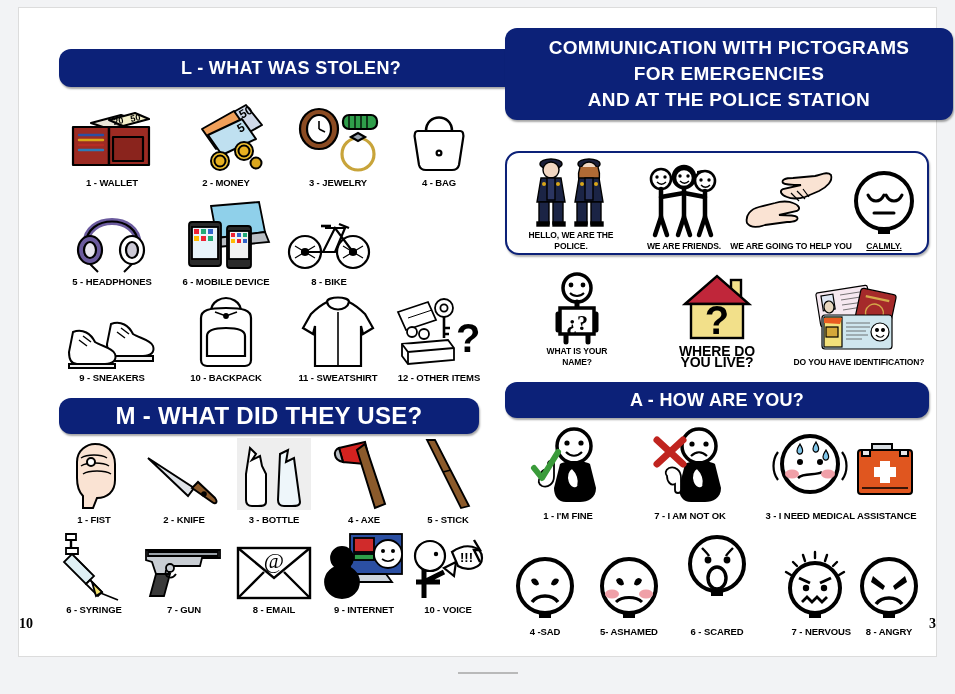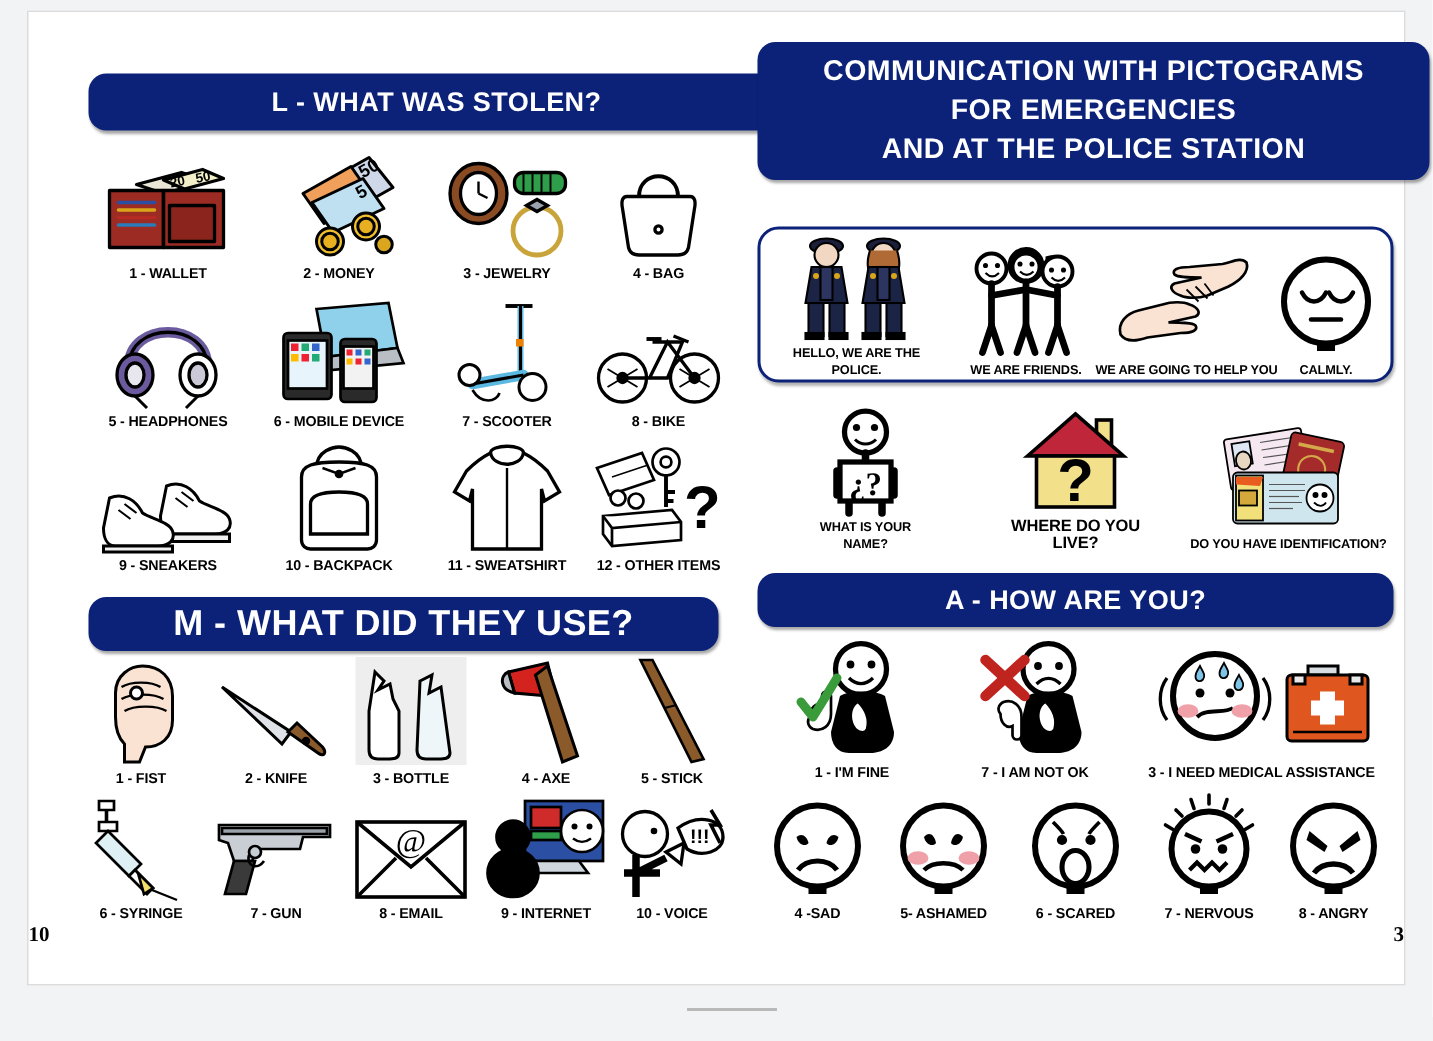--- a/index.html
+++ b/index.html
@@ -201,38 +201,20 @@
               <rect x="60" y="33" width="4" height="4" fill="#2a7"></rect>
                 <rect x="48" y="39" width="4" height="4" fill="#fb0"></rect>
               <rect x="54" y="39" width="4" height="4" fill="#e23"></rect>
                 <rect x="60" y="39" width="4" height="4" fill="#36c"></rect>
             </g>
           </svg>
         </div>
         <div class="lbl">6 - MOBILE DEVICE</div>
       </div>
 
-      <div class="cell" style="width:110px;">
-        <div class="pic" style="height:72px;">
-          <svg width="70" height="72" viewBox="0 0 70 72">
-            <g stroke="#000" stroke-width="2" fill="none">
-              <line x1="34" y1="4" x2="52" y2="4" stroke-width="2.6"></line>
-              <path d="M44 4 L44 52" stroke="#5bb8e0" stroke-width="4"></path>
-              <path d="M44 4 L44 52"></path>
-              <path d="M12 56 L46 50" stroke="#5bb8e0" stroke-width="7" stroke-linecap="round"></path>
-              <path d="M12 56 L46 50"></path>
-              <circle cx="52" cy="58" r="9" fill="#fff"></circle>
-              <circle cx="10" cy="50" r="7" fill="#fff"></circle>
-              <path d="M12 60 C18 70 28 68 30 62" stroke-width="1.8"></path>
-              <rect x="41" y="26" width="5" height="5" fill="#f08000" stroke="none"></rect>
-            </g>
-          </svg>
-        </div>
-        <div class="lbl">7 - SCOOTER</div>
-      </div>
 
       <div class="cell" style="width:92px;">
         <div class="pic" style="height:72px;">
           <svg width="84" height="60" viewBox="0 0 84 60">
             <g stroke="#000" stroke-width="2.2" fill="none">
               <circle cx="18" cy="40" r="16"></circle>
                 <circle cx="66" cy="40" r="16"></circle>
               <circle cx="18" cy="40" r="3" fill="#000"></circle>
                 <circle cx="66" cy="40" r="3" fill="#000"></circle>
               <path d="M18 40 L36 40 L48 16 L66 40 M36 40 L48 40 L58 16 L38 16"></path>
@@ -574,21 +556,21 @@
             <svg width="68" height="68" viewBox="0 0 68 68">
               <circle cx="34" cy="32" r="28" fill="#fff" stroke="#000" stroke-width="4"></circle>
               <g stroke="#000" stroke-width="3" fill="none" stroke-linecap="round">
                 <path d="M18 26 C22 34 30 34 34 26"></path>
                 <path d="M36 26 C40 34 48 34 52 26"></path>
                 <path d="M24 44 L44 44"></path>
               </g>
               <rect x="28" y="59" width="12" height="6" fill="#000"></rect>
             </svg>
           </div>
-          <div class="lbl" style="font-size:8.5px;">CALMLY.</div>
+          <div class="lbl" style="font-size:8.5px;text-decoration:underline;">CALMLY.</div>
         </div>
       </div>
     </div>
 
     <div class="grid" style="position:absolute;left:10px;top:262px;width:424px;">
       <div class="cell" style="width:140px;">
         <div class="pic" style="height:72px;">
           <svg width="62" height="70" viewBox="0 0 62 70">
             <circle cx="31" cy="16" r="14" fill="#fff" stroke="#000" stroke-width="3.5"></circle>
             <circle cx="25" cy="13" r="2.4" fill="#000"></circle>
@@ -610,21 +592,21 @@
         <div class="pic" style="height:72px;">
           <svg width="72" height="68" viewBox="0 0 72 68">
             <g stroke="#000" stroke-width="2.4">
               <rect x="50" y="6" width="10" height="18" fill="#f2e08a"></rect>
               <path d="M4 30 L36 2 L68 30 Z" fill="#c0263a"></path>
               <rect x="10" y="30" width="52" height="34" fill="#f2e08a"></rect>
             </g>
             <text x="36" y="60" font-size="40" font-weight="bold" text-anchor="middle" font-family="'Liberation Sans',sans-serif" fill="#000">?</text>
           </svg>
         </div>
-        <div class="lbl wrap" style="font-size:11px;width:90px;">WHERE DO YOU LIVE?</div>
+        <div class="lbl wrap" style="font-size:14px;width:90px;">WHERE DO YOU LIVE?</div>
       </div>
 
       <div class="cell" style="width:144px;">
         <div class="pic" style="height:72px;">
           <svg width="110" height="66" viewBox="0 0 110 66">
             <g stroke="#000" stroke-width="1.2">
               <rect x="14" y="2" width="52" height="34" rx="2" fill="#f6e8f0" transform="rotate(-9 40 19)"></rect>
               <rect x="18" y="8" width="12" height="15" fill="#dfe7f5" transform="rotate(-9 24 15)"></rect>
               <g stroke-width=".8" stroke="#555">
                 <line x1="36" y1="8" x2="62" y2="4"></line>
@@ -764,36 +746,36 @@
             <path d="M46 26 C43 22 39 24 38 30 C40 33 45 31 46 26 Z" fill="#000"></path>
             <path d="M20 48 C26 42 40 42 46 48" fill="none" stroke="#000" stroke-width="3"></path>
             <ellipse cx="16" cy="40" rx="7" ry="4.5" fill="#f0a0a8"></ellipse>
             <ellipse cx="50" cy="40" rx="7" ry="4.5" fill="#f0a0a8"></ellipse>
             <rect x="27" y="58" width="12" height="6" fill="#000"></rect>
           </svg>
         </div>
         <div class="lbl">5- ASHAMED</div>
       </div>
 
-      <div class="cell" style="width:88px;">
+      <div class="cell" style="width:88px;gap:22px;">
         <div class="pic" style="height:72px;">
           <svg width="66" height="68" viewBox="0 0 66 68">
             <circle cx="33" cy="32" r="27" fill="#fff" stroke="#000" stroke-width="4"></circle>
             <circle cx="24" cy="28" r="3.4" fill="#000"></circle>
               <circle cx="43" cy="28" r="3.4" fill="#000"></circle>
             <path d="M18 16 C22 20 24 22 25 24" fill="none" stroke="#000" stroke-width="2.4"></path>
             <path d="M49 16 C45 20 43 22 42 24" fill="none" stroke="#000" stroke-width="2.4"></path>
             <ellipse cx="33" cy="46" rx="9" ry="11" fill="#fff" stroke="#000" stroke-width="3.4"></ellipse>
             <rect x="27" y="58" width="12" height="6" fill="#000"></rect>
           </svg>
         </div>
         <div class="lbl">6 - SCARED</div>
       </div>
 
-      <div class="cell" style="width:90px;">
+      <div class="cell" style="width:90px;align-items:flex-end;">
         <div class="pic" style="height:72px;">
           <svg width="72" height="70" viewBox="0 0 72 70">
             <g stroke="#000" stroke-width="2.4" stroke-linecap="round">
               <line x1="36" y1="0" x2="36" y2="6"></line>
                 <line x1="24" y1="3" x2="26" y2="9"></line>
               <line x1="48" y1="3" x2="46" y2="9"></line>
                 <line x1="14" y1="10" x2="18" y2="14"></line>
               <line x1="58" y1="10" x2="54" y2="14"></line>
                 <line x1="7" y1="20" x2="12" y2="23"></line>
               <line x1="65" y1="20" x2="60" y2="23"></line>

